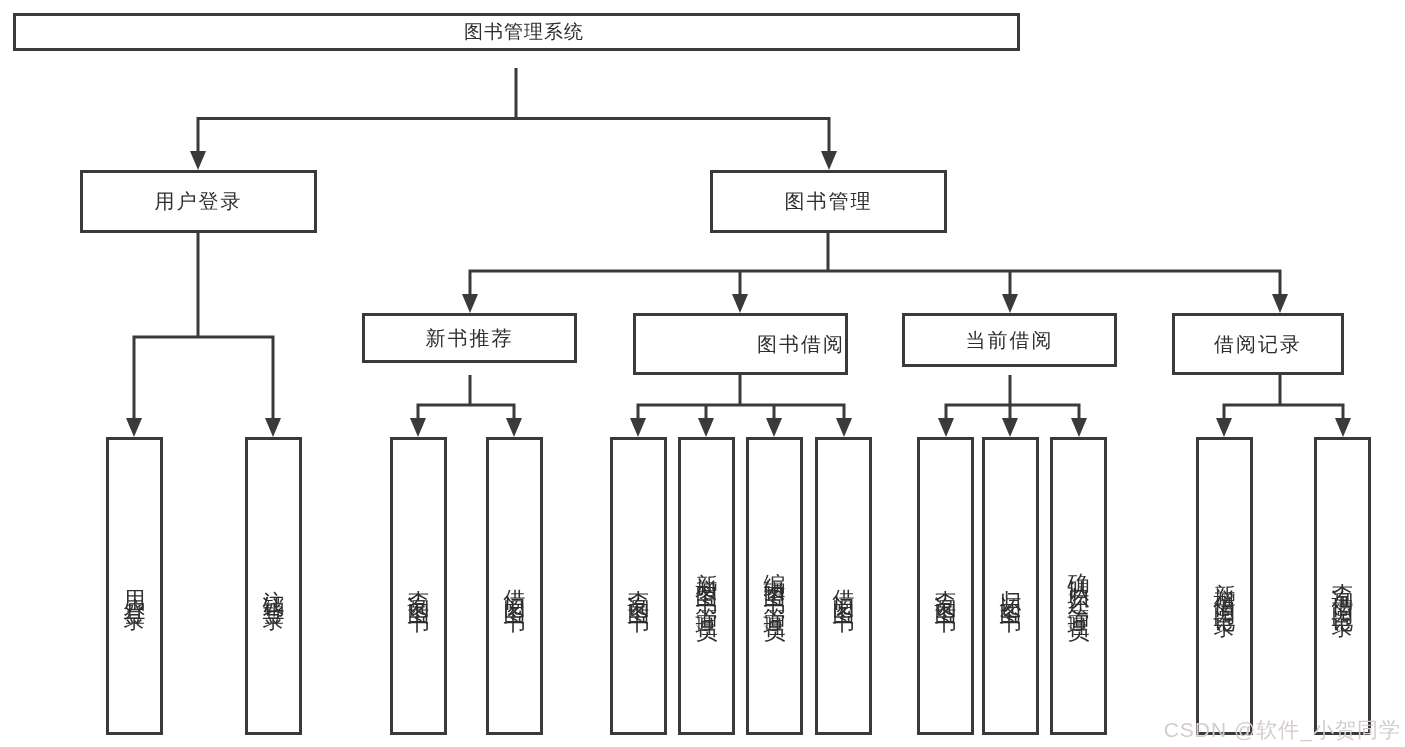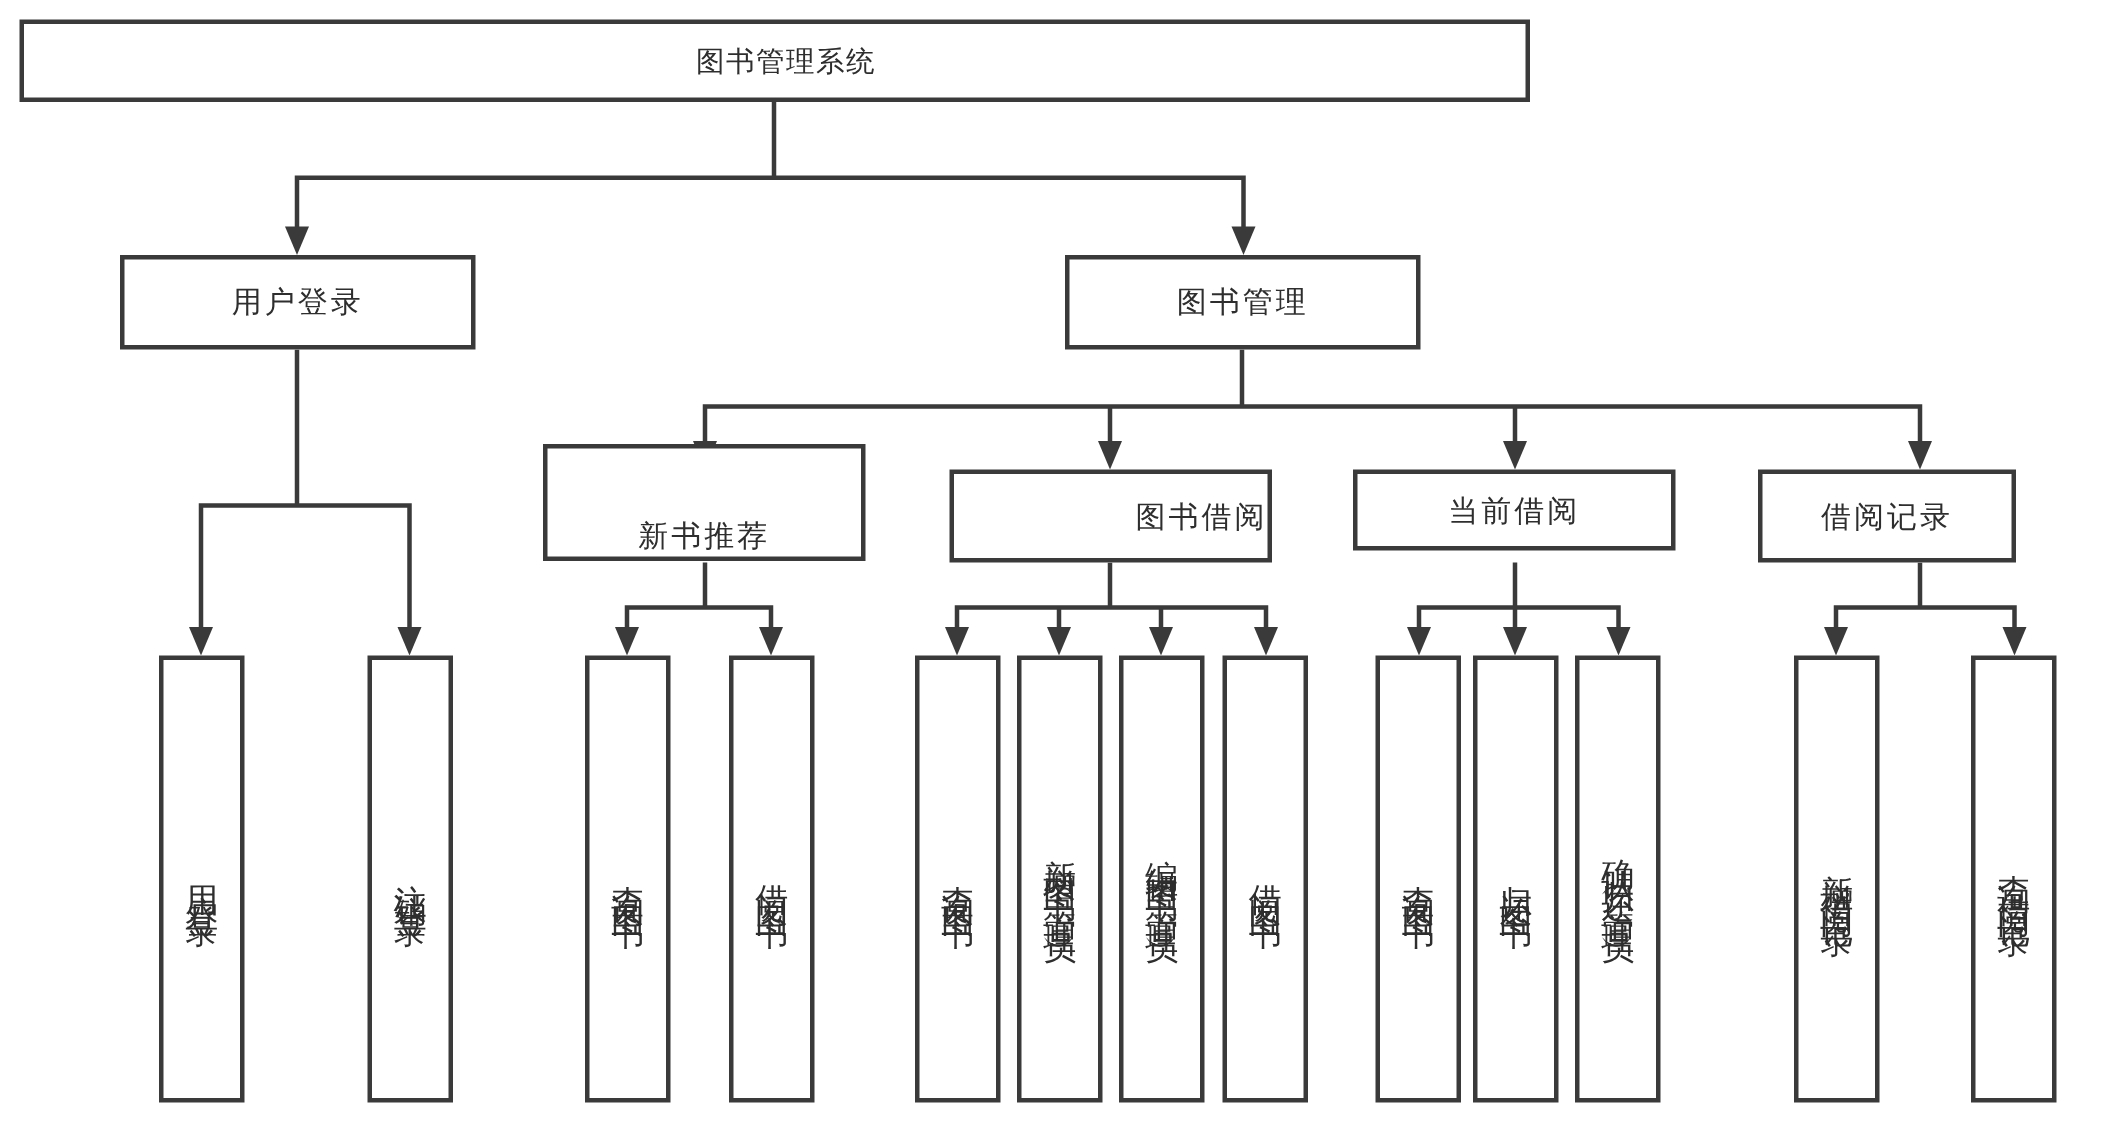--- a/index.html
+++ b/index.html
@@ -84,32 +84,32 @@
       <polygon points="766,418 782,418 774,437"></polygon>
       <polygon points="836,418 852,418 844,437"></polygon>
       <polygon points="938,418 954,418 946,437"></polygon>
       <polygon points="1002,418 1018,418 1010,437"></polygon>
       <polygon points="1071,418 1087,418 1079,437"></polygon>
       <polygon points="1216,418 1232,418 1224,437"></polygon>
       <polygon points="1335,418 1351,418 1343,437"></polygon>
     </g>
   </svg>
 
-  <div class="box root" style="left:13px;top:13px;width:1007px;height:55px;padding-left:15px;">
+  <div class="box root" style="left:13px;top:13px;width:1007px;height:38px;padding-left:15px;">
     <span>图书管理系统</span>
   </div>
 
   <div class="box lvl" style="left:80px;top:170px;width:237px;height:63px;">
     <span>用户登录</span>
   </div>
   <div class="box lvl" style="left:710px;top:170px;width:237px;height:63px;">
     <span>图书管理</span>
   </div>
 
-  <div class="box lvl" style="left:362px;top:296px;width:215px;height:78px;align-items:flex-end;">
+  <div class="box lvl" style="left:362px;top:313px;width:215px;height:50px;">
     <span>新书推荐</span>
   </div>
   <div class="box lvl" style="left:633px;top:313px;width:215px;height:62px;justify-content:flex-end;">
     <span>图书借阅</span>
   </div>
   <div class="box lvl" style="left:902px;top:313px;width:215px;height:54px;">
     <span>当前借阅</span>
   </div>
   <div class="box lvl" style="left:1172px;top:313px;width:172px;height:62px;">
     <span>借阅记录</span>
@@ -152,14 +152,15 @@
     <span>确认归还（管理员）</span>
   </div>
 
   <div class="box leaf" style="left:1196px;top:437px;width:57px;height:298px;">
     <span>新增借阅记录</span>
   </div>
   <div class="box leaf" style="left:1314px;top:437px;width:57px;height:298px;">
     <span>查询借阅记录</span>
   </div>
 
+  <div class="watermark">CSDN @软件_小贺同学</div>
 
 </div>
 
 </body></html>

